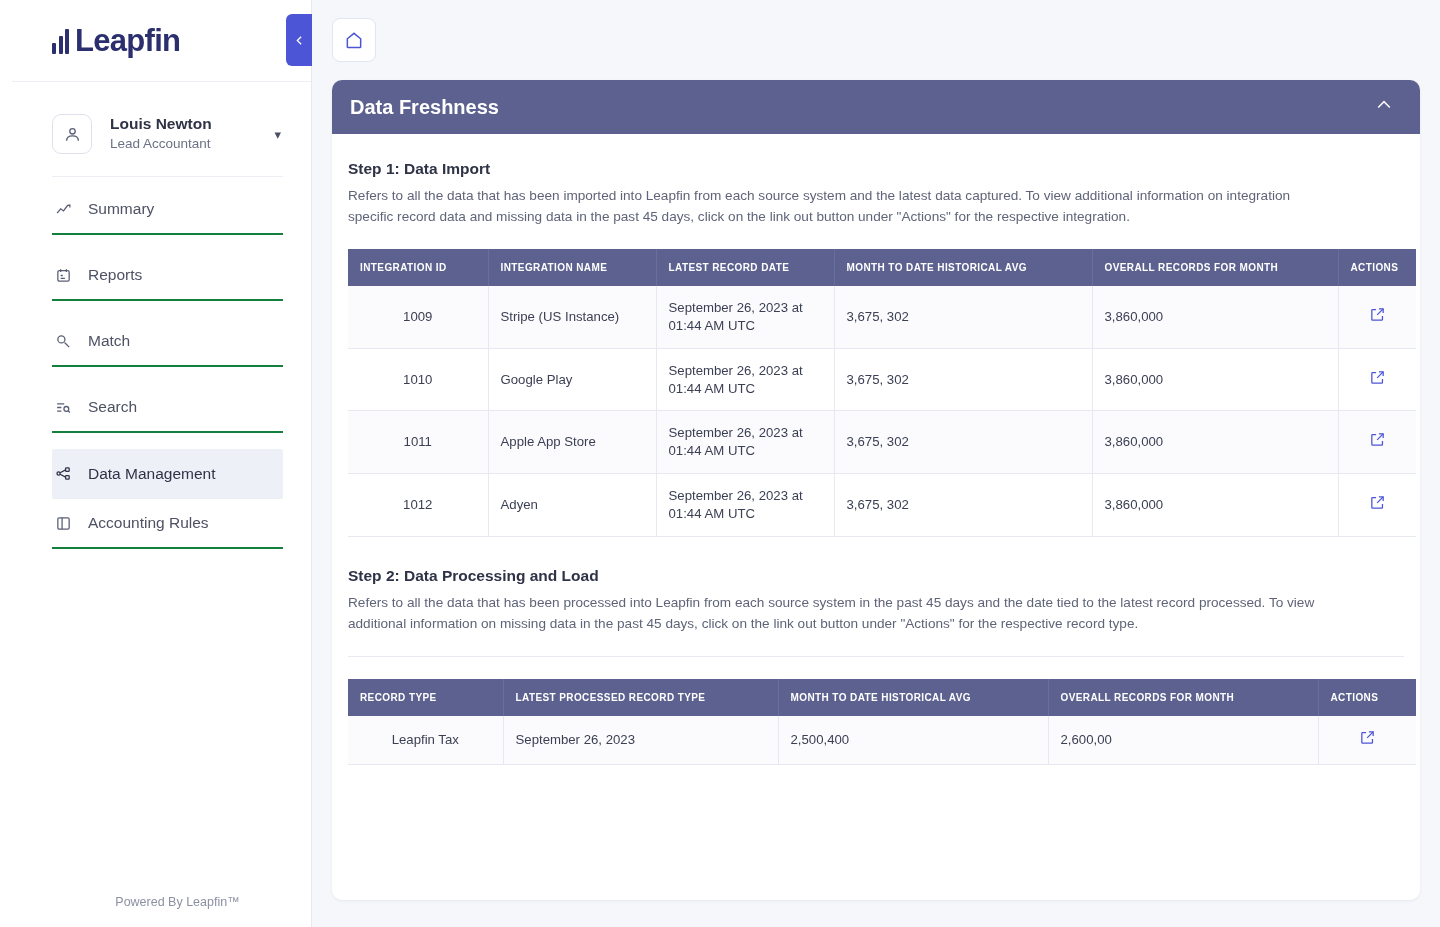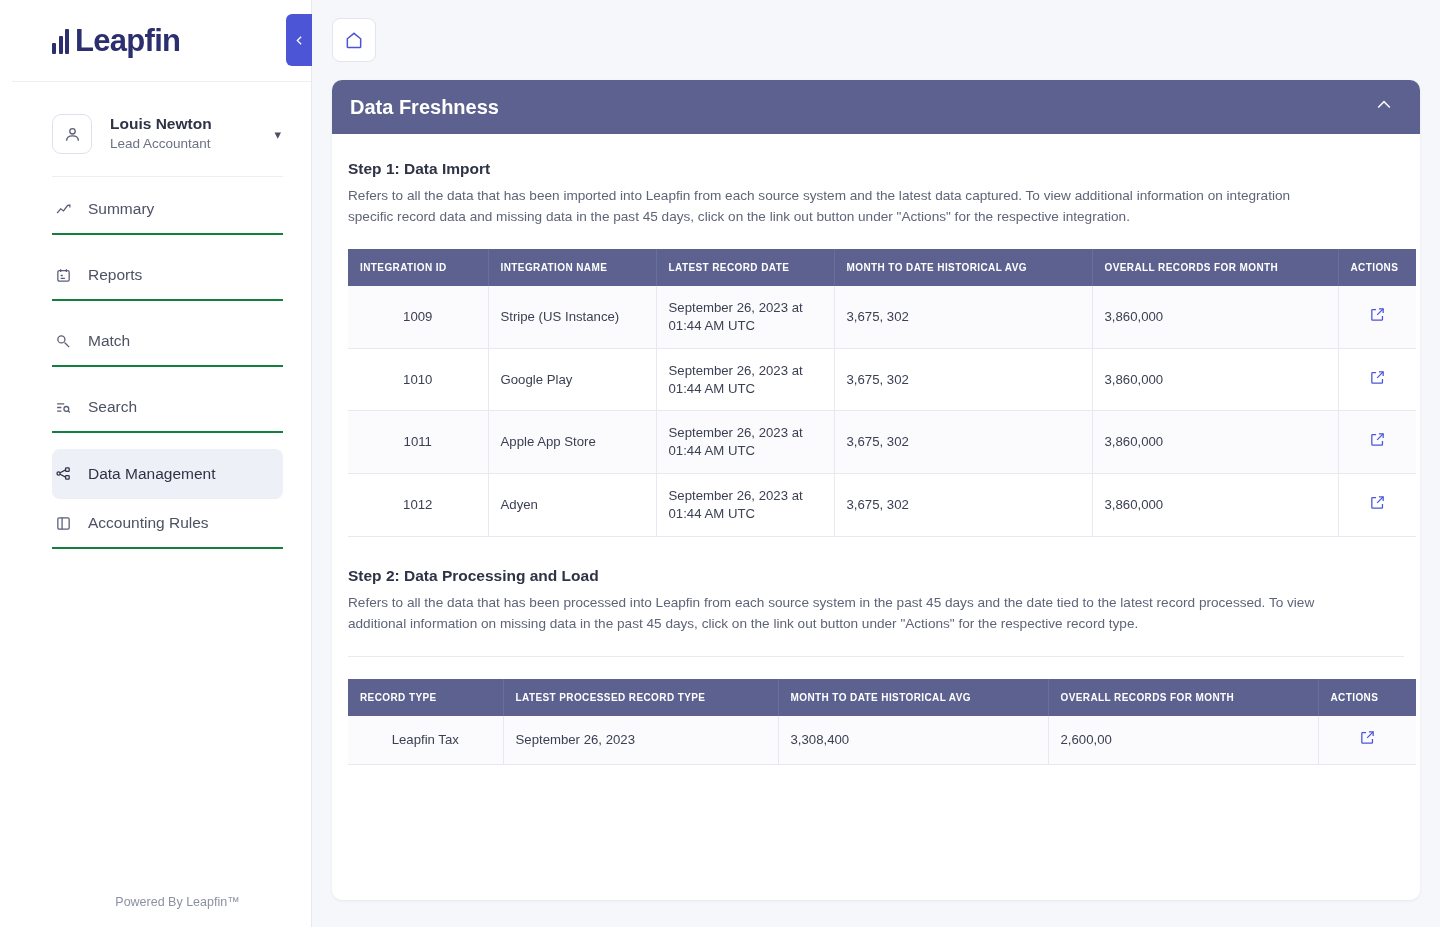--- a/index.html
+++ b/index.html
@@ -97,21 +97,21 @@
     align-items: center;
     gap: 14px;
     border-bottom: 2px solid #15803d;
     color: #4d5163;
     font-size: 15.5px;
     cursor: pointer;
   }
   .nav-item.active {
     background: #eef0f8;
     margin: 0 28px 0 40px;
-    border-radius: 8px;
+    border-radius: 2px;
     border-bottom: 1px solid #eceef4;
     padding-left: 0;
   }
   .nav-item .ni {
     width: 22px;
     display: flex;
     justify-content: center;
     color: #595e75;
   }
   .nav-item.active .ni, .nav-item.active .nav-label { color: #2f3346; }
@@ -476,21 +476,21 @@
                 <th>LATEST PROCESSED RECORD TYPE</th>
                 <th>MONTH TO DATE HISTORICAL AVG</th>
                 <th>OVERALL RECORDS FOR MONTH</th>
                 <th>ACTIONS</th>
               </tr>
             </thead>
             <tbody>
               <tr>
                 <td class="center">Leapfin Tax</td>
                 <td>September 26, 2023</td>
-                <td>3,308,400</td>
+                <td>2,500,400</td>
                 <td>2,600,00</td>
                 <td class="center">
                   <span class="link-out">
                     <svg width="17" height="17" viewBox="0 0 24 24" fill="none" stroke="currentColor" stroke-width="1.8">
                         <path d="M14 4h6v6"></path>
                         <path d="M20 4l-8.5 8.5"></path>
                         <path d="M19 14v5a1 1 0 0 1-1 1H5a1 1 0 0 1-1-1V6a1 1 0 0 1 1-1h5"></path>
                       </svg>
                   </span>
                 </td>

